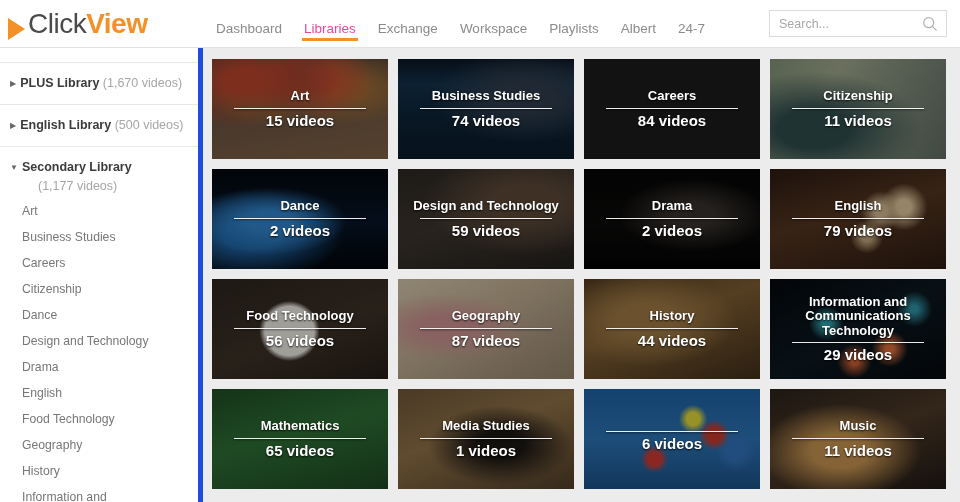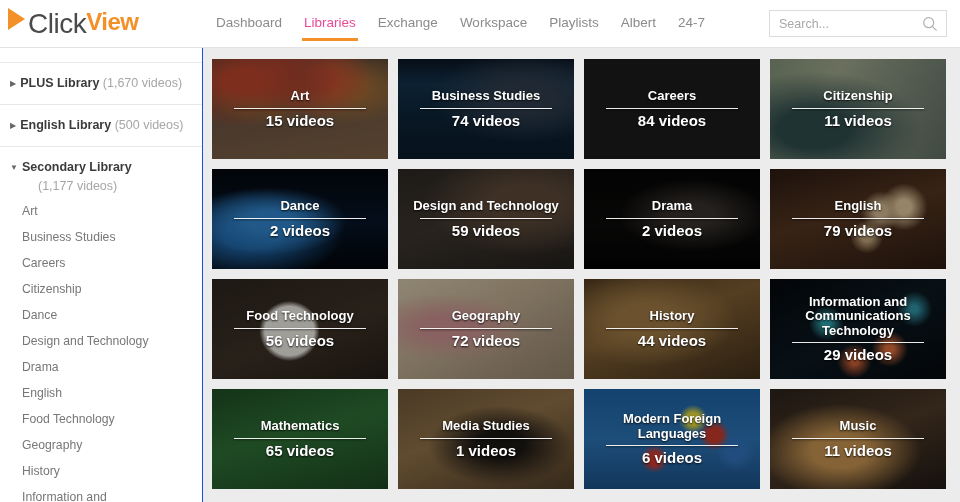--- a/index.html
+++ b/index.html
@@ -14,47 +14,47 @@
   
   .topbar {
     position: absolute; top: 0; left: 0;
     width: 960px; height: 48px;
     background: #ffffff;
     border-bottom: 1px solid #e2e2e2;
   }
   .logo {
     position: absolute; left: 8px; top: 8px;
     height: 32px;
-    display: flex; align-items: flex-start;
+    display: flex; align-items: flex-end;
     user-select: none;
   }
   .logo-triangle {
     width: 0; height: 0;
     border-left: 17px solid #f39028;
     border-top: 11px solid transparent;
     border-bottom: 11px solid transparent;
     margin-right: 3px;
   }
   .logo-click {
     font-size: 28px; color: #4a4a4a; letter-spacing: -0.5px;
     font-weight: 400;
   }
   .logo-view {
-    font-size: 24px; color: #f39028; letter-spacing: -0.5px;
+    font-size: 28px; color: #f39028; letter-spacing: -0.5px;
     font-weight: 700;
   }
 
   .nav {
     position: absolute; left: 205px; top: 0;
     height: 48px;
     display: flex; align-items: flex-start;
   }
   .nav-item {
     position: relative;
-    padding: 15px 11px 0 11px;
+    padding: 21px 11px 0 11px;
     font-size: 13.5px;
     color: #8b8b8b;
     height: 48px;
     cursor: pointer;
     white-space: nowrap;
   }
   .nav-item.active { color: #ec4899; }
   .nav-item.active::after {
     content: "";
     position: absolute;
@@ -90,21 +90,21 @@
     position: absolute; top: 48px; left: 0;
     width: 960px; height: 454px;
     background: #ececec;
   }
 
   
   .sidebar {
     position: absolute; left: 0; top: 0;
     width: 203px; height: 454px;
     background: #ffffff;
-    border-right: 1px solid #1d4ed8;
+    border-right: 5px solid #1d4ed8;
     padding-top: 14px;
     overflow: hidden;
   }
   .lib-group {
     border-bottom: 1px solid #e8e8e8;
     padding: 12px 14px 12px 10px;
     cursor: pointer;
   }
   .lib-group:first-child { border-top: 1px solid #e8e8e8; }
   .lib-head {
@@ -357,21 +357,21 @@
         <div class="tile-count">56 videos</div>
       </div>
     </div>
 
     <div class="tile">
       <div class="tile-bg" id="bg9" style="background-image: radial-gradient(at 28% 48%, rgb(196, 139, 139) 0px, rgb(196, 139, 139) 14%, transparent 46%), linear-gradient(150deg, rgb(205, 191, 165) 0%, rgb(185, 168, 140) 40%, rgb(162, 144, 122) 70%, rgb(142, 125, 104) 100%);"></div>
       <div class="tile-shade"></div>
       <div class="tile-content">
         <div class="tile-title">Geography</div>
         <div class="tile-rule"></div>
-        <div class="tile-count">72 videos</div>
+        <div class="tile-count">87 videos</div>
       </div>
     </div>
 
     <div class="tile">
       <div class="tile-bg" id="bg10" style="background-image: radial-gradient(at 35% 40%, rgb(154, 117, 66) 0px, rgb(154, 117, 66) 18%, transparent 56%), linear-gradient(160deg, rgb(79, 58, 31) 0%, rgb(122, 90, 49) 42%, rgb(62, 45, 24) 100%);"></div>
       <div class="tile-shade"></div>
       <div class="tile-content">
         <div class="tile-title">History</div>
         <div class="tile-rule"></div>
         <div class="tile-count">44 videos</div>
@@ -405,21 +405,20 @@
         <div class="tile-title">Media Studies</div>
         <div class="tile-rule"></div>
         <div class="tile-count">1 videos</div>
       </div>
     </div>
 
     <div class="tile">
       <div class="tile-bg" id="bg14" style="background-image: radial-gradient(circle at 62% 30%, rgb(216, 208, 58) 0px, rgb(216, 208, 58) 5%, transparent 11%), radial-gradient(circle at 74% 46%, rgb(192, 57, 43) 0px, rgb(192, 57, 43) 5%, transparent 11%), radial-gradient(circle at 40% 70%, rgb(200, 57, 47) 0px, rgb(200, 57, 47) 5%, transparent 11%), radial-gradient(circle at 86% 62%, rgb(47, 111, 181) 0px, rgb(47, 111, 181) 5%, transparent 12%), linear-gradient(rgb(30, 95, 158) 0%, rgb(42, 111, 174) 50%, rgb(27, 79, 132) 100%);"></div>
       <div class="tile-shade"></div>
       <div class="tile-content">
-        <div class="tile-title">Modern Foreign Languages</div>
         <div class="tile-rule"></div>
         <div class="tile-count">6 videos</div>
       </div>
     </div>
 
     <div class="tile">
       <div class="tile-bg" id="bg15" style="background-image: radial-gradient(at 40% 62%, rgb(192, 143, 78) 0px, rgb(192, 143, 78) 19%, transparent 54%), linear-gradient(160deg, rgb(42, 33, 26) 0%, rgb(74, 55, 38) 48%, rgb(30, 24, 20) 100%);"></div>
       <div class="tile-shade"></div>
       <div class="tile-content">
         <div class="tile-title">Music</div>

